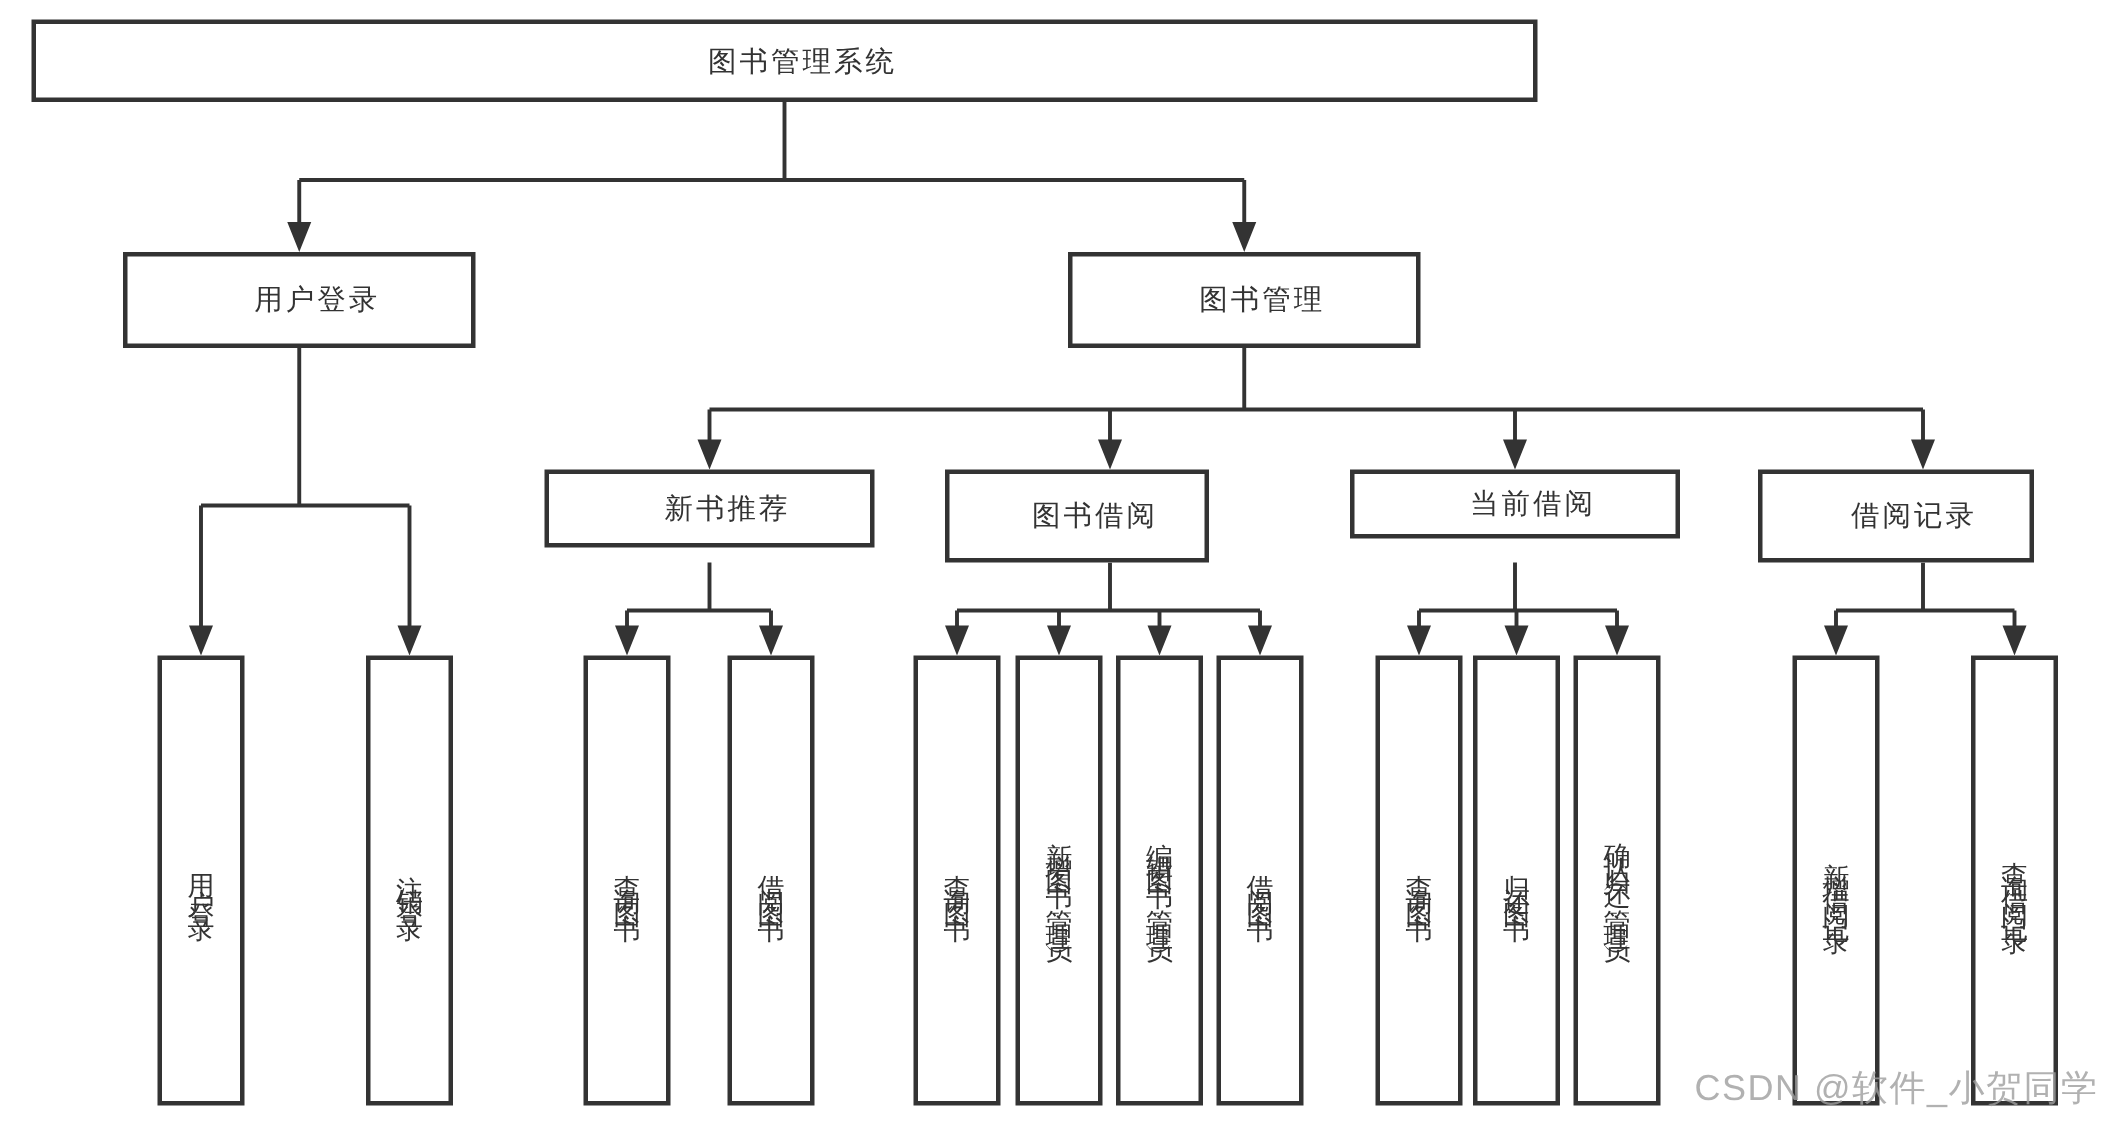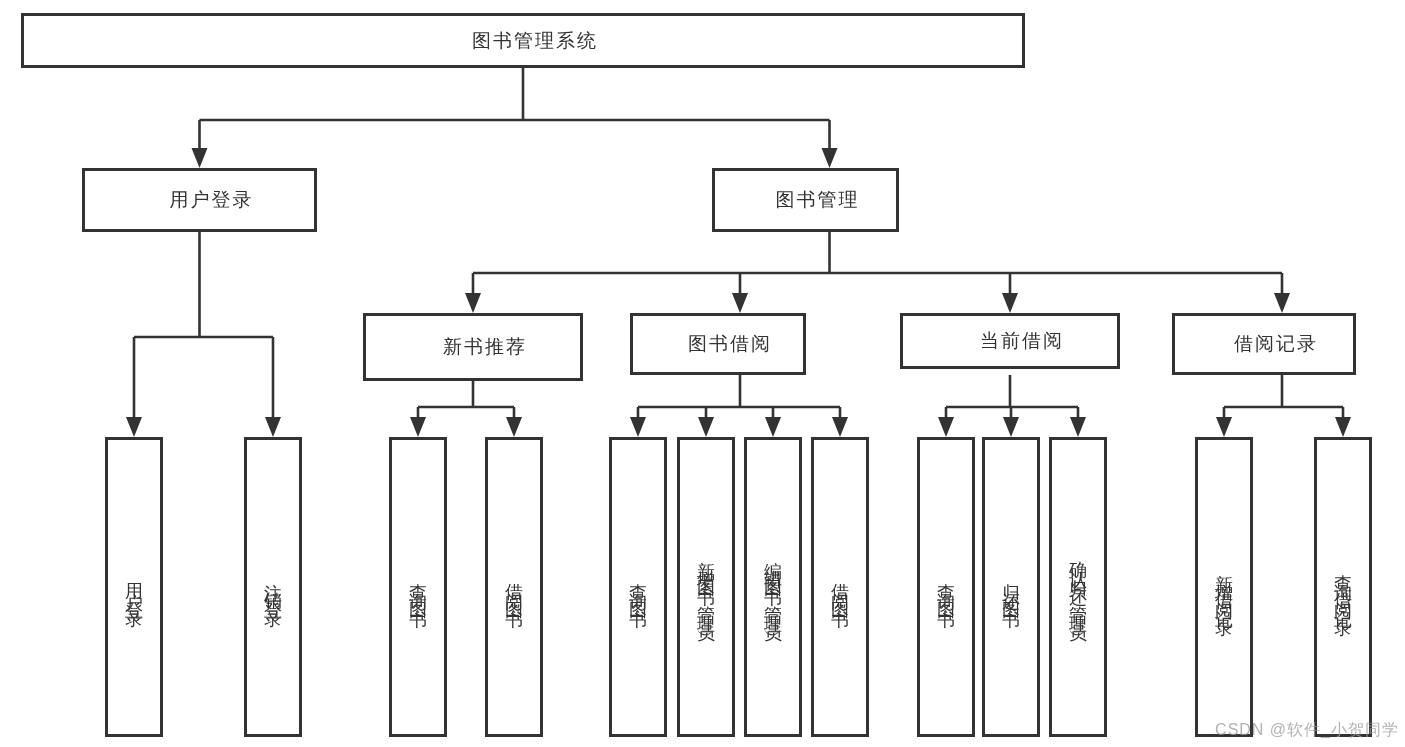--- a/index.html
+++ b/index.html
@@ -42,40 +42,40 @@
     text-orientation:mixed;
     font-size:18px;
     letter-spacing:9px;
     line-height:1;
     white-space:nowrap;
   }
   
   .pos-root{left:21px;top:13px;width:1004px;height:55px;}
   
   .pos-l2-user{left:82px;top:168px;width:235px;height:64px;}
-  .pos-l2-book{left:712px;top:168px;width:187px;height:64px;}
+  .pos-l2-book{left:712px;top:168px;width:235px;height:64px;}
   
-  .pos-l3-new{left:363px;top:313px;width:220px;height:68px;}
+  .pos-l3-new{left:363px;top:313px;width:220px;height:52px;}
   .pos-l3-borrow{left:630px;top:313px;width:176px;height:62px;}
-  .pos-l3-current{left:900px;top:313px;width:220px;height:56px;}
+  .pos-l3-current{left:900px;top:313px;width:220px;height:46px;}
   .pos-l3-record{left:1172px;top:313px;width:184px;height:62px;}
   
   .leaf{top:437px;width:58px;height:300px;}
   .pos-leaf-a1{left:105px;} .pos-leaf-a2{left:244px;}
   .pos-leaf-b1{left:389px;} .pos-leaf-b2{left:485px;}
   .pos-leaf-c1{left:609px;} .pos-leaf-c2{left:677px;}
   .pos-leaf-c3{left:744px;} .pos-leaf-c4{left:811px;}
   .pos-leaf-d1{left:917px;} .pos-leaf-d2{left:982px;}
   .pos-leaf-d3{left:1049px;}
   .pos-leaf-e1{left:1195px;} .pos-leaf-e2{left:1314px;}
   #watermark{
     position:absolute;
     right:6px;
     bottom:6px;
-    font-size:16px;
+    font-size:24px;
     color:rgba(158,158,158,0.8);
     letter-spacing:1px;
     white-space:nowrap;
     z-index:5;
   }
 </style>
 </head>
 <body>
 
 <div id="canvas">

